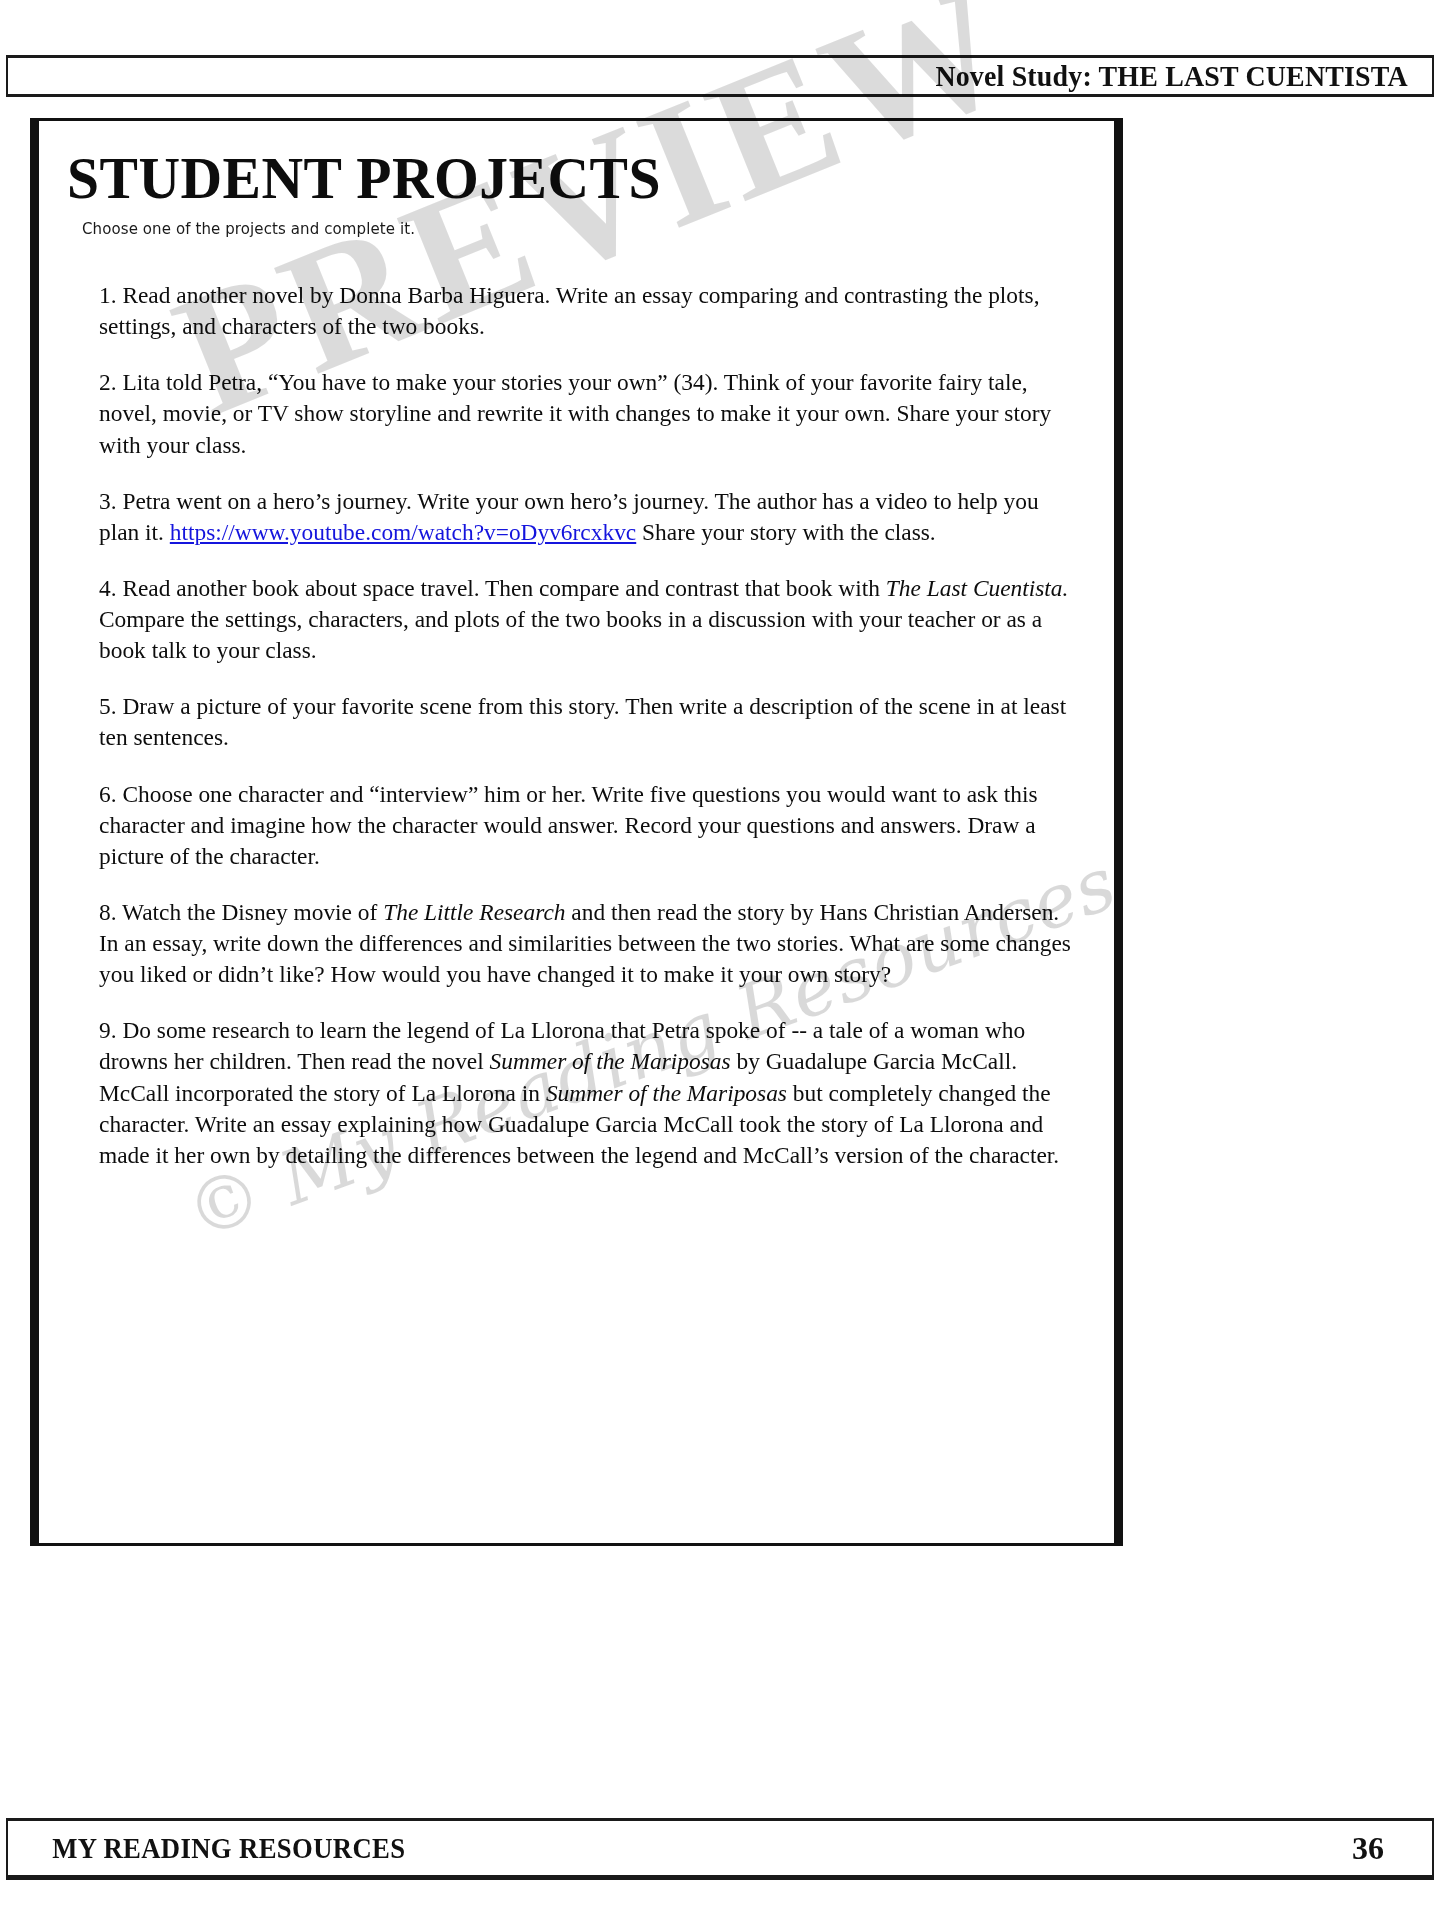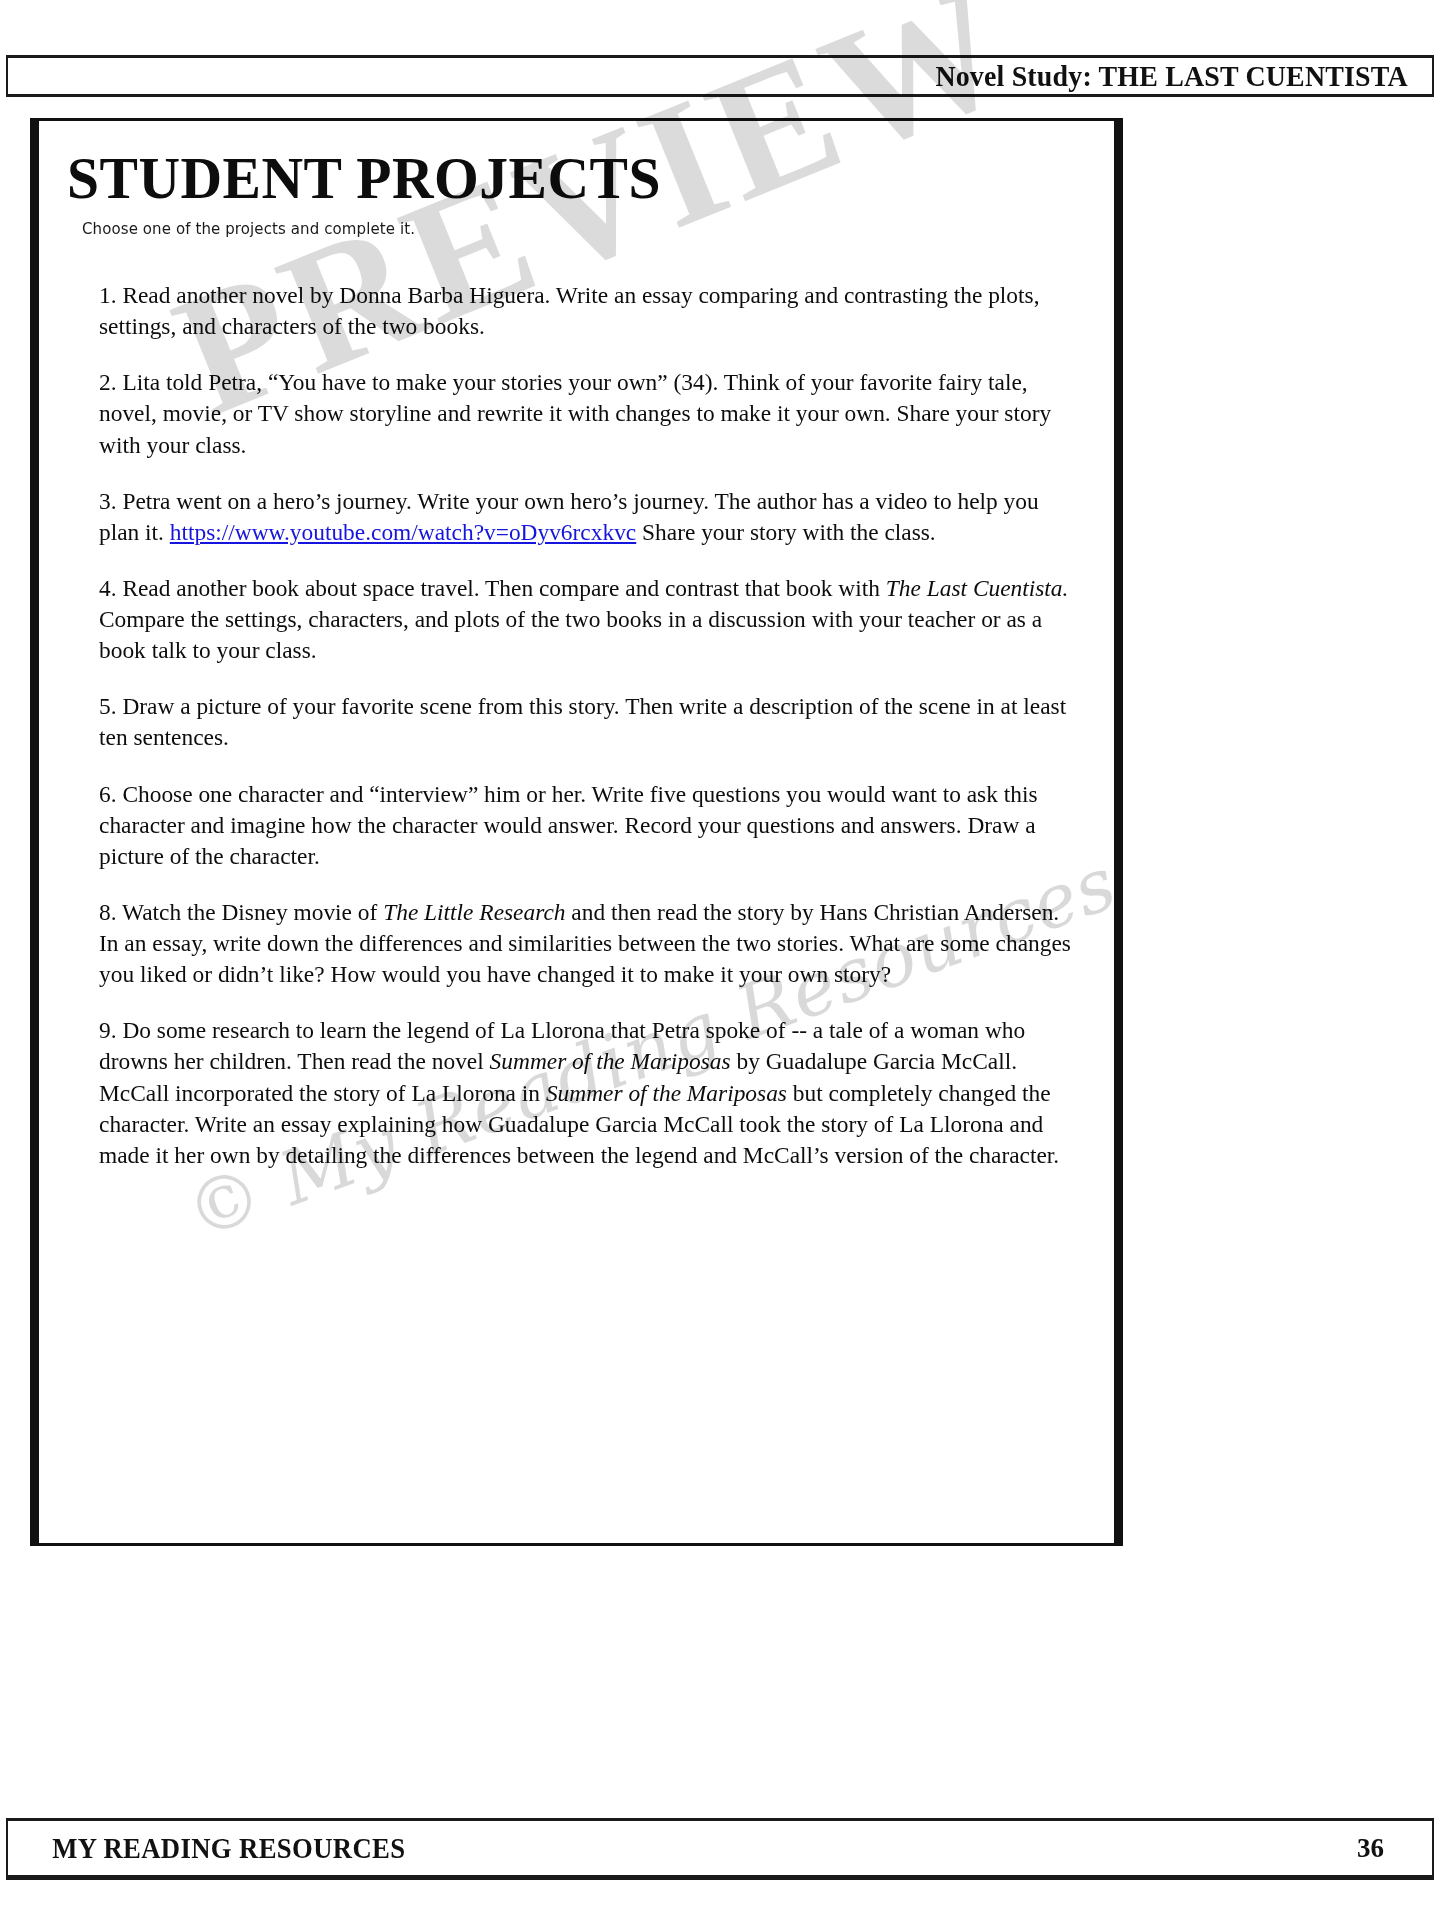--- a/index.html
+++ b/index.html
@@ -160,21 +160,21 @@
     font-size: 29px;
     color: #111111;
     padding-left: 48px;
     letter-spacing: 0.4px;
     transform: scaleX(0.92);
     transform-origin: left center;
   }
   .footer-page {
     font-family: "Liberation Serif", serif;
     font-weight: bold;
-    font-size: 27px;
+    font-size: 32px;
     color: #111111;
     padding-right: 48px;
   }
 
   
   .wm-preview {
     position: absolute;
     left: 150px;
     top: 270px;
     font-family: "Liberation Serif", serif;

